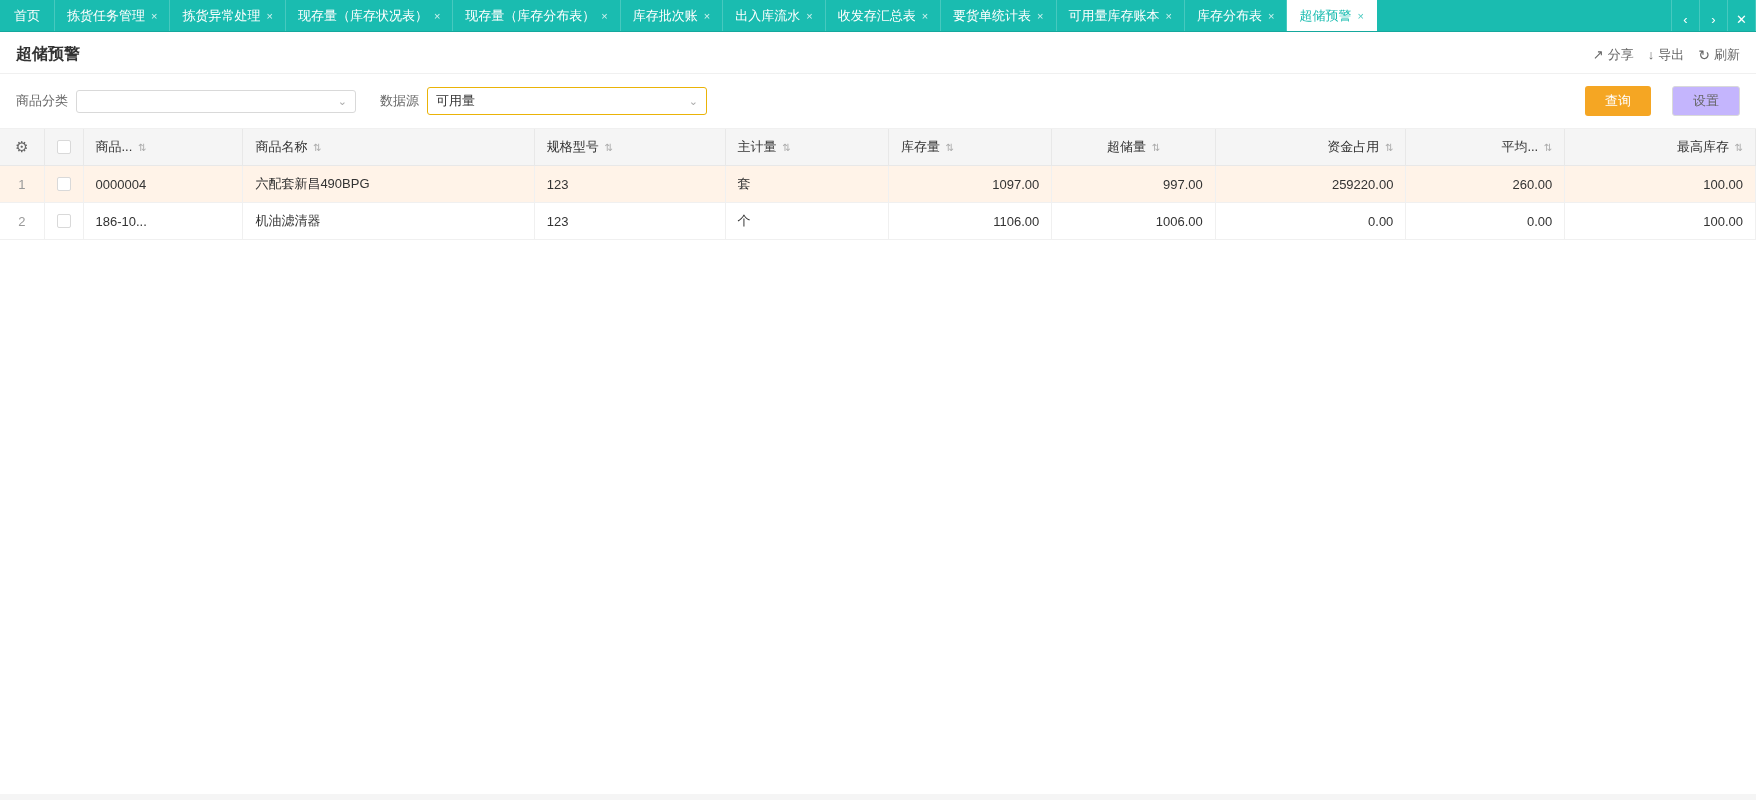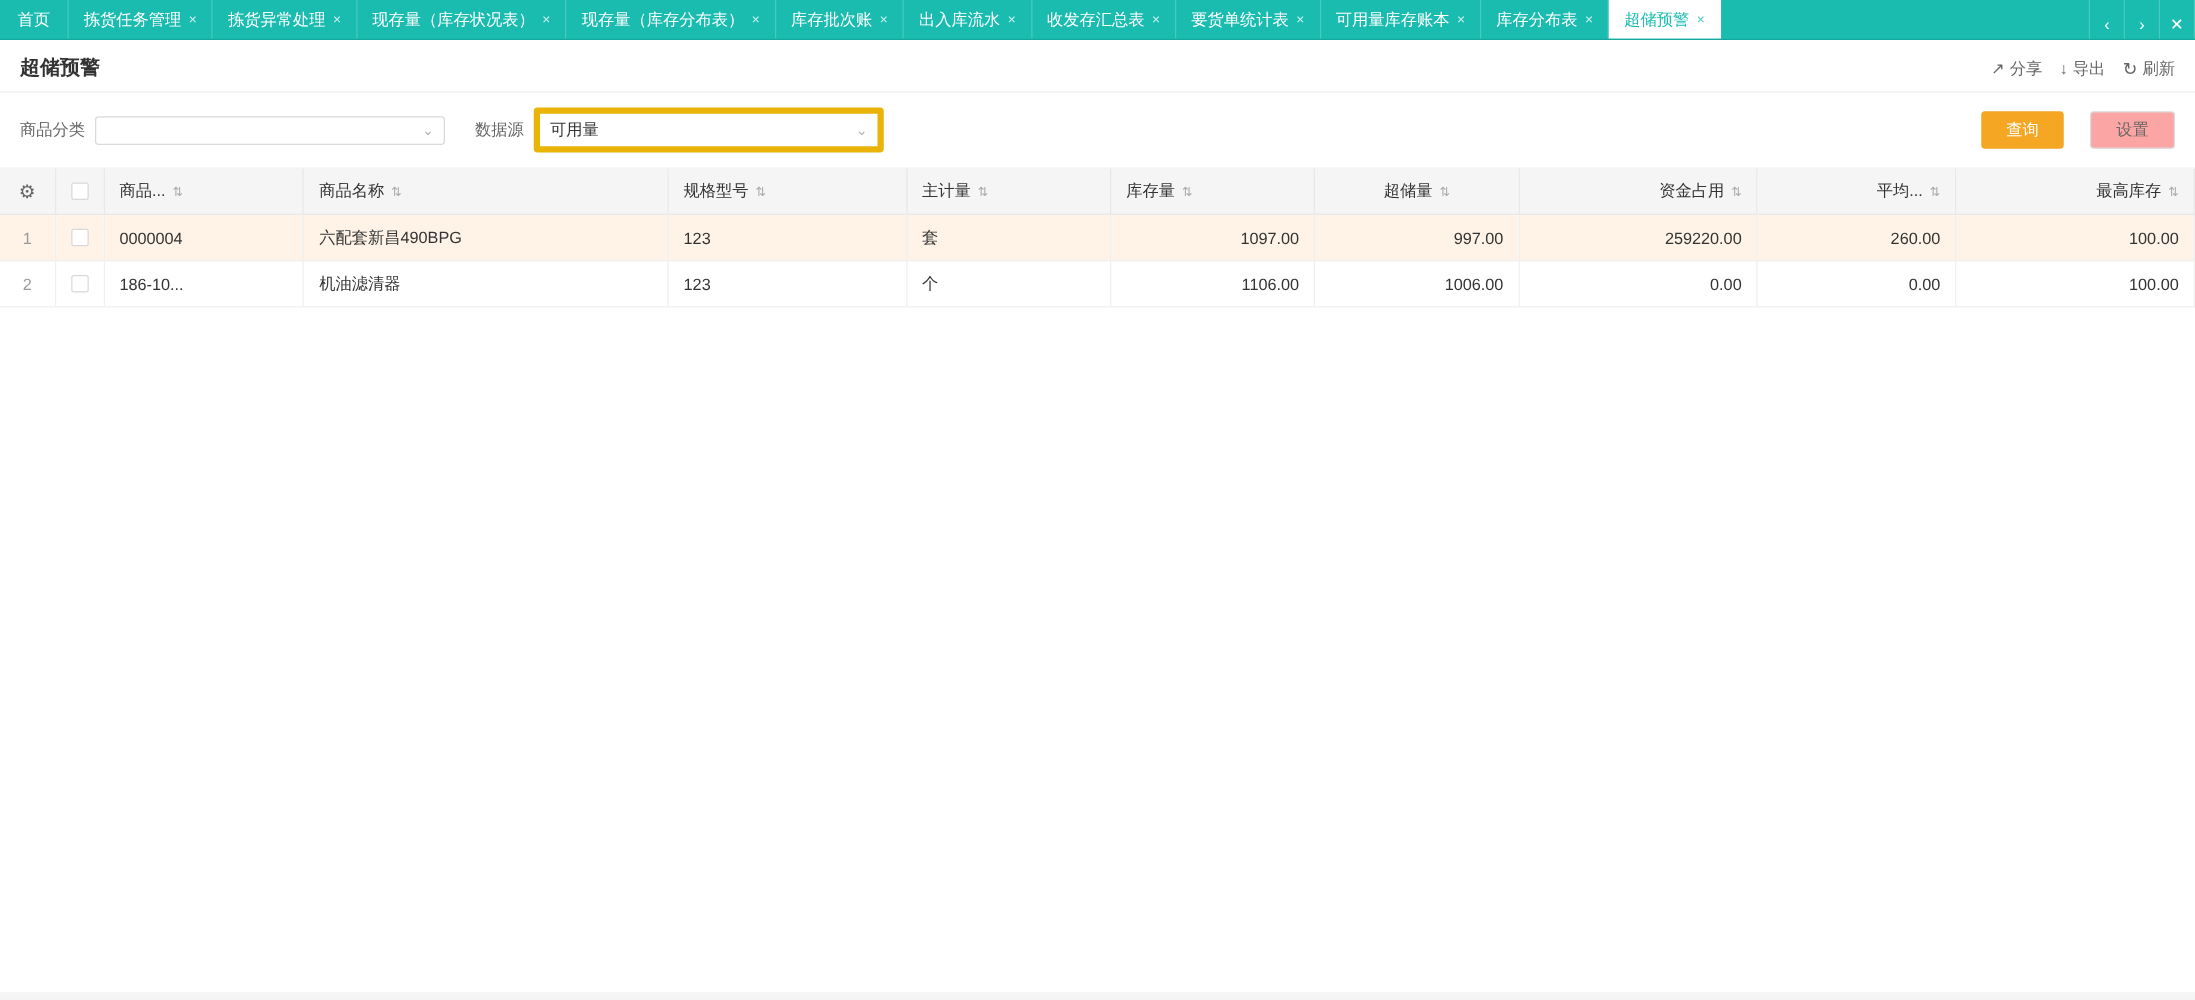--- a/index.html
+++ b/index.html
@@ -120,21 +120,21 @@
       min-width: 280px;
       background: #fff;
       cursor: pointer;
       justify-content: space-between;
     }
     .filter-select span { color: #999; font-size: 13px; }
     .filter-select .arrow { color: #aaa; font-size: 11px; }
     .filter-select-datasource {
       display: flex;
       align-items: center;
-      border: 5px solid #eab308;
+      border: 1px solid #eab308;
       border-radius: 3px;
       padding: 4px 8px;
       min-width: 280px;
       background: #fff;
       cursor: pointer;
       justify-content: space-between;
     }
     .filter-select-datasource .value { color: #333; font-size: 13px; }
     .filter-select-datasource .arrow { color: #aaa; font-size: 11px; }
     .filter-actions {
@@ -145,21 +145,21 @@
     .btn-query {
       background: #f5a623;
       color: #fff;
       border: none;
       border-radius: 3px;
       padding: 6px 20px;
       font-size: 13px;
       cursor: pointer;
     }
     .btn-settings {
-      background: #fca5a5;
+      background: #c4b5fd;
       color: #666;
       border: 1px solid #d9d9d9;
       border-radius: 3px;
       padding: 5px 20px;
       font-size: 13px;
       cursor: pointer;
     }
 
     
     .table-container {

